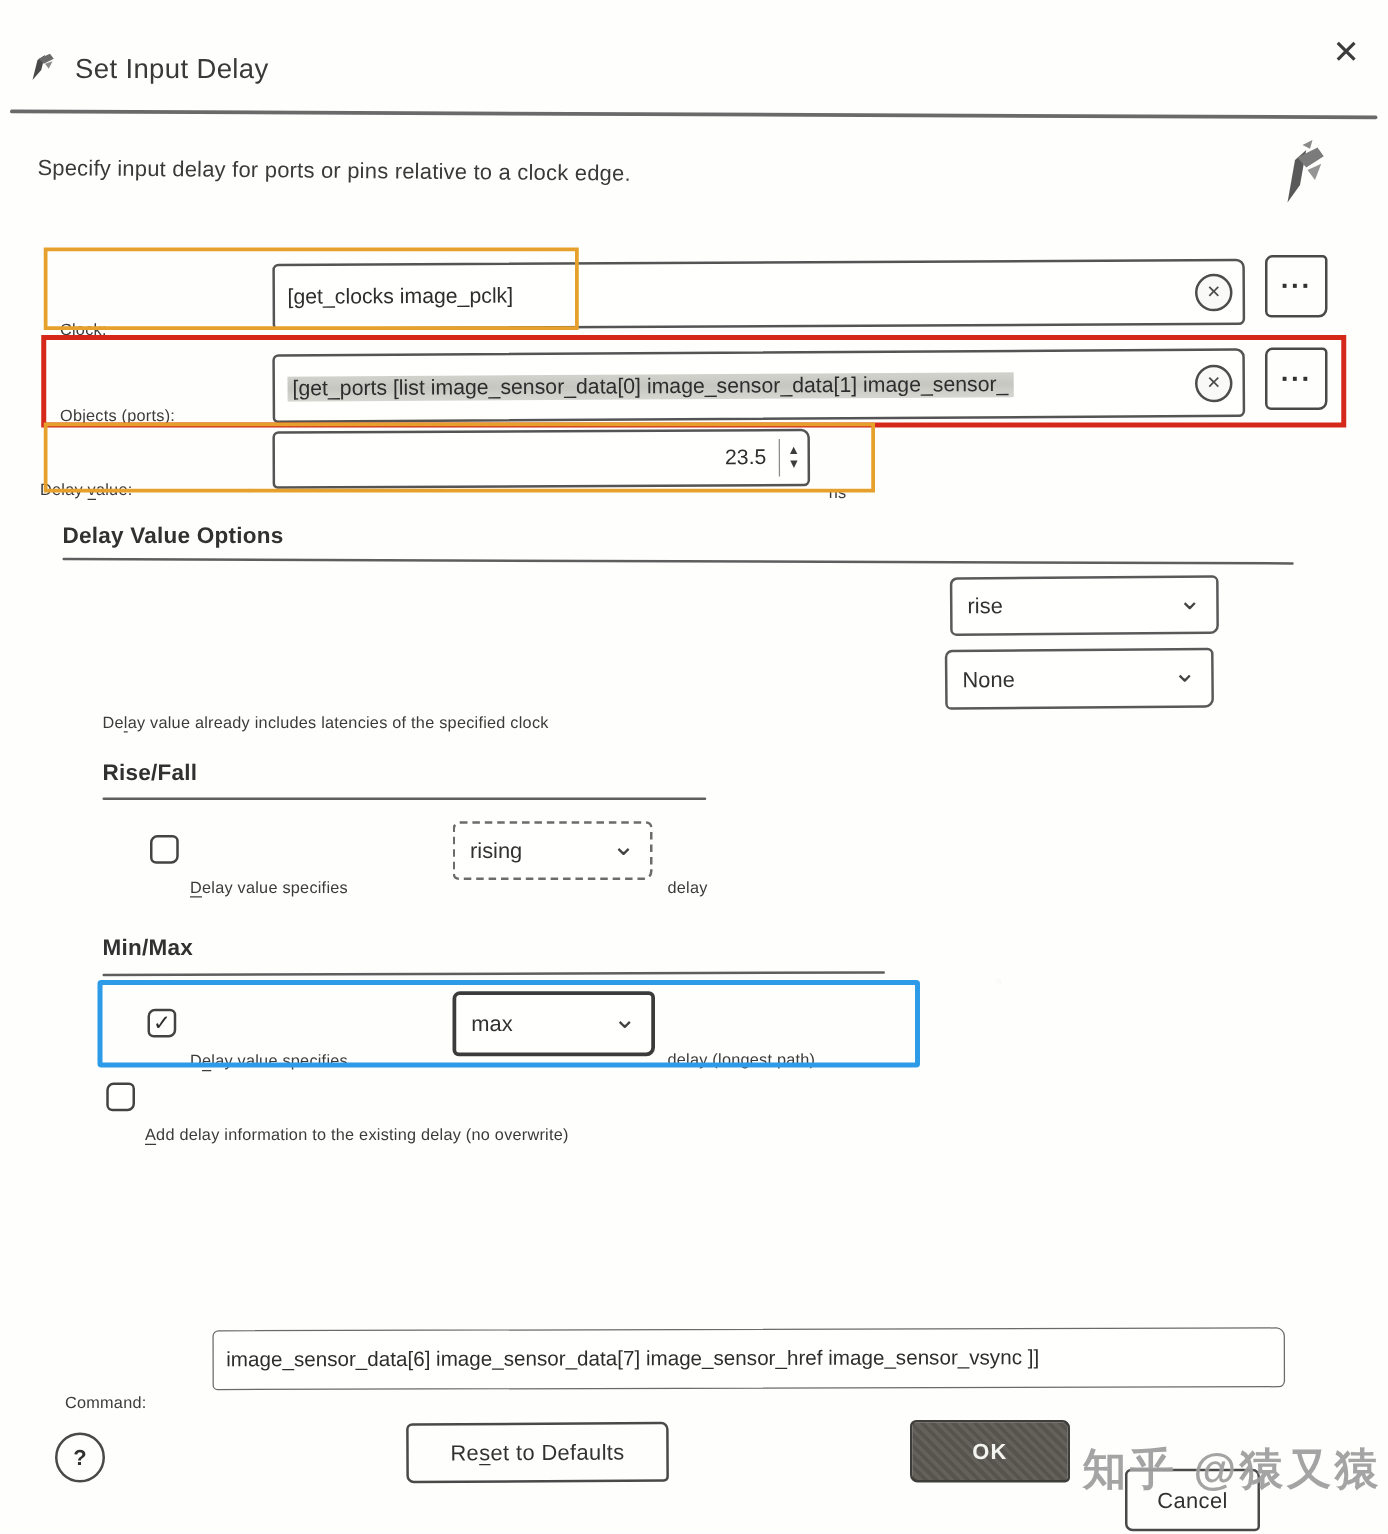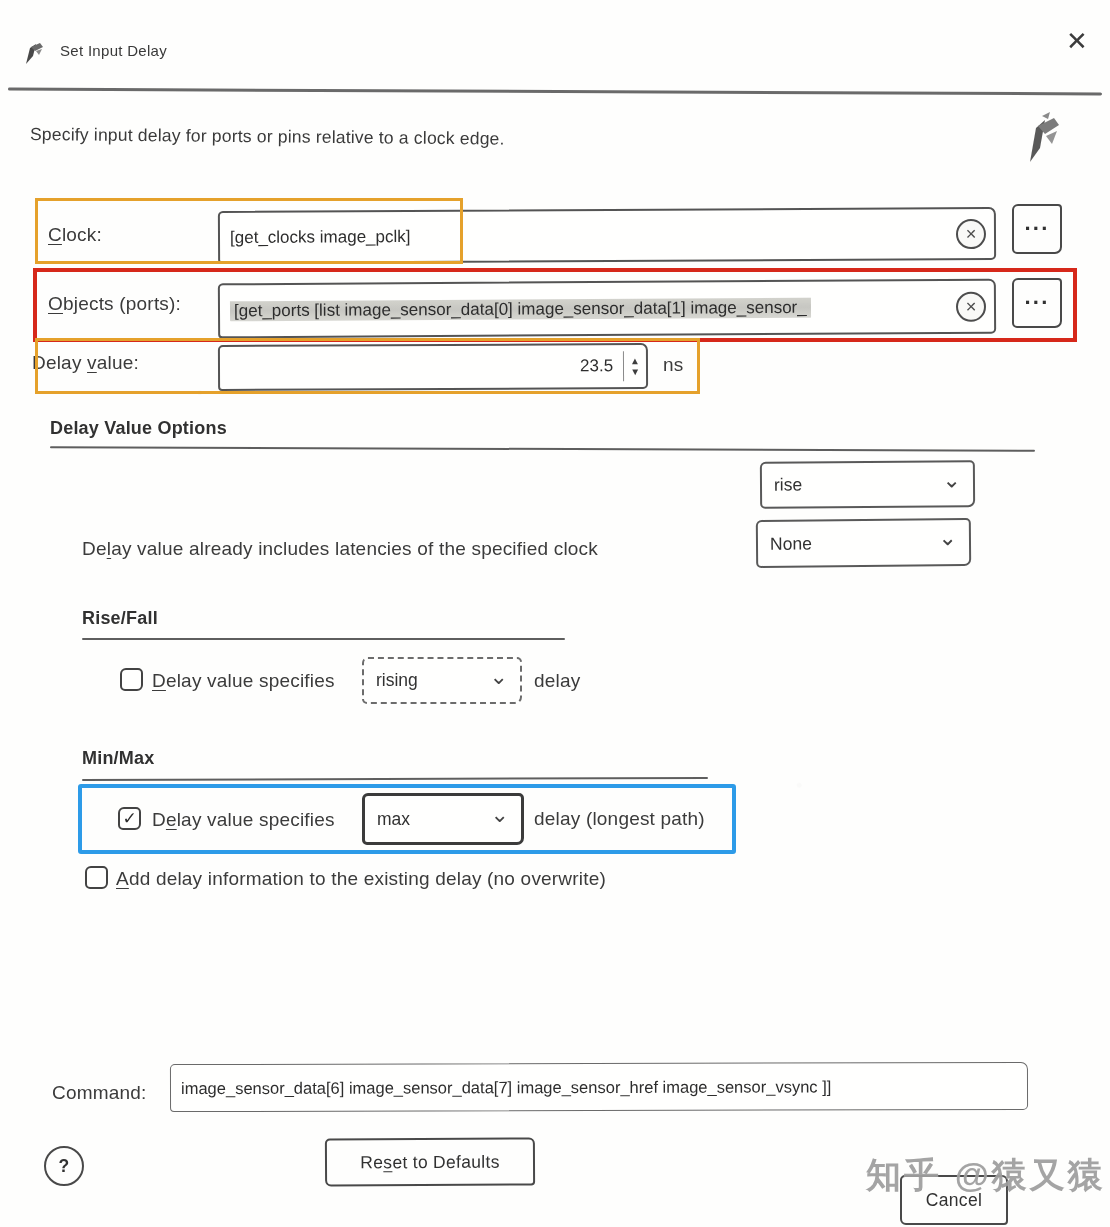--- a/index.html
+++ b/index.html
@@ -14,21 +14,21 @@
   
   #scan{
     position:absolute;inset:0;
     filter:blur(0.35px) contrast(1.02);
     background:
       radial-gradient(circle at 18% 32%, rgba(0,0,0,0.018) 0 2px, transparent 3px),
       radial-gradient(circle at 72% 64%, rgba(0,0,0,0.015) 0 2px, transparent 3px),
       #fcfcfb;
   }
   .abs{position:absolute;}
-  .lbl{font-size:19px;color:#3c3c3c;letter-spacing:0.2px;white-space:nowrap;}
+  .lbl{font-size:13px;color:#3c3c3c;letter-spacing:0.2px;white-space:nowrap;margin-top:32px;}
   .sec{font-size:18px;font-weight:600;color:#333;letter-spacing:0.2px;white-space:nowrap;}
   .rule{height:2px;background:#5f5f5f;border-radius:2px;}
   .field{
     background:#fdfdfc;border:2px solid #555;border-radius:5px 7px 5px 4px;
     display:flex;align-items:center;box-sizing:border-box;
     font-size:17px;color:#2f2f2f;
   }
   .field .val{padding:0 10px;white-space:nowrap;overflow:hidden;flex:1;}
   .clear-btn{
     width:26px;height:26px;border:2px solid #4e4e4e;border-radius:50%;
@@ -70,21 +70,21 @@
     background:repeating-linear-gradient(45deg,#565550 0 3px,#64625b 3px 6px);
     color:#f2f2ee;font-weight:700;border:2px solid #3f3e3a;letter-spacing:1px;
   }
   .watermark{
     font-size:35px;font-weight:600;color:rgba(148,148,148,0.85);
     letter-spacing:3px;white-space:nowrap;
     text-shadow:0 0 1px rgba(255,255,255,0.6);
     text-align:right;
   }
   u{text-decoration:underline;text-underline-offset:3px;}
-  .titlebar-title{font-size:15px;color:#3a3a3a;letter-spacing:0.3px;}
+  .titlebar-title{font-size:22px;color:#3a3a3a;letter-spacing:0.3px;}
   .close-x{font-size:26px;color:#3d3d3d;line-height:26px;}
   .desc{font-size:17.5px;color:#3b3b3b;letter-spacing:0.2px;}
   svg{display:block;}
 </style>
 </head>
 <body>
 
 <div id="dialog">
   <div id="scan">
 
@@ -174,20 +174,21 @@
     <div class="abs checkbox" style="left:85px;top:866px;"></div>
     <span class="abs lbl" style="left:116px;top:868px;"><u>A</u>dd delay information to the existing delay (no overwrite)</span>
 
     <span class="abs lbl" style="left:52px;top:1082px;">Command:</span>
     <div class="abs field" style="left:170px;top:1063px;width:858px;height:48px;border-width:1.5px;border-color:#6a6a6a;transform:rotate(-0.15deg);">
       <span class="val" style="font-size:16.5px;">image_sensor_data[6] image_sensor_data[7] image_sensor_href image_sensor_vsync ]]</span>
     </div>
 
     <div class="abs btn" style="left:44px;top:1146px;width:40px;height:40px;border-radius:50%;font-weight:700;">?</div>
     <div class="abs btn" style="left:325px;top:1138px;width:210px;height:48px;transform:rotate(-0.3deg);">Re<u>s</u>et to Defaults</div>
+    <div class="abs btn btn-dark" style="left:728px;top:1136px;width:128px;height:50px;">OK</div>
     <div class="abs btn" style="left:900px;top:1134px;width:108px;height:50px;margin-top:41px;">Cancel</div>
 
   </div>
 
   <div class="annot" id="annot-clock" style="left:35px;top:198px;width:428px;height:66px;border:3.5px solid #E5A12B;"></div>
   <div class="annot" id="annot-objects" style="left:33px;top:268px;width:1044px;height:74px;border:4px solid #D6281A;"></div>
   <div class="annot" id="annot-delay" style="left:35px;top:338px;width:665px;height:56px;border:3.5px solid #E5A12B;"></div>
   <div class="annot" id="annot-minmax" style="left:78px;top:784px;width:658px;height:70px;border:4px solid #2D9BE8;border-radius:3px;"></div>
 
   <span class="abs watermark" style="left:866px;top:1152px;">知乎 @猿又猿</span>

